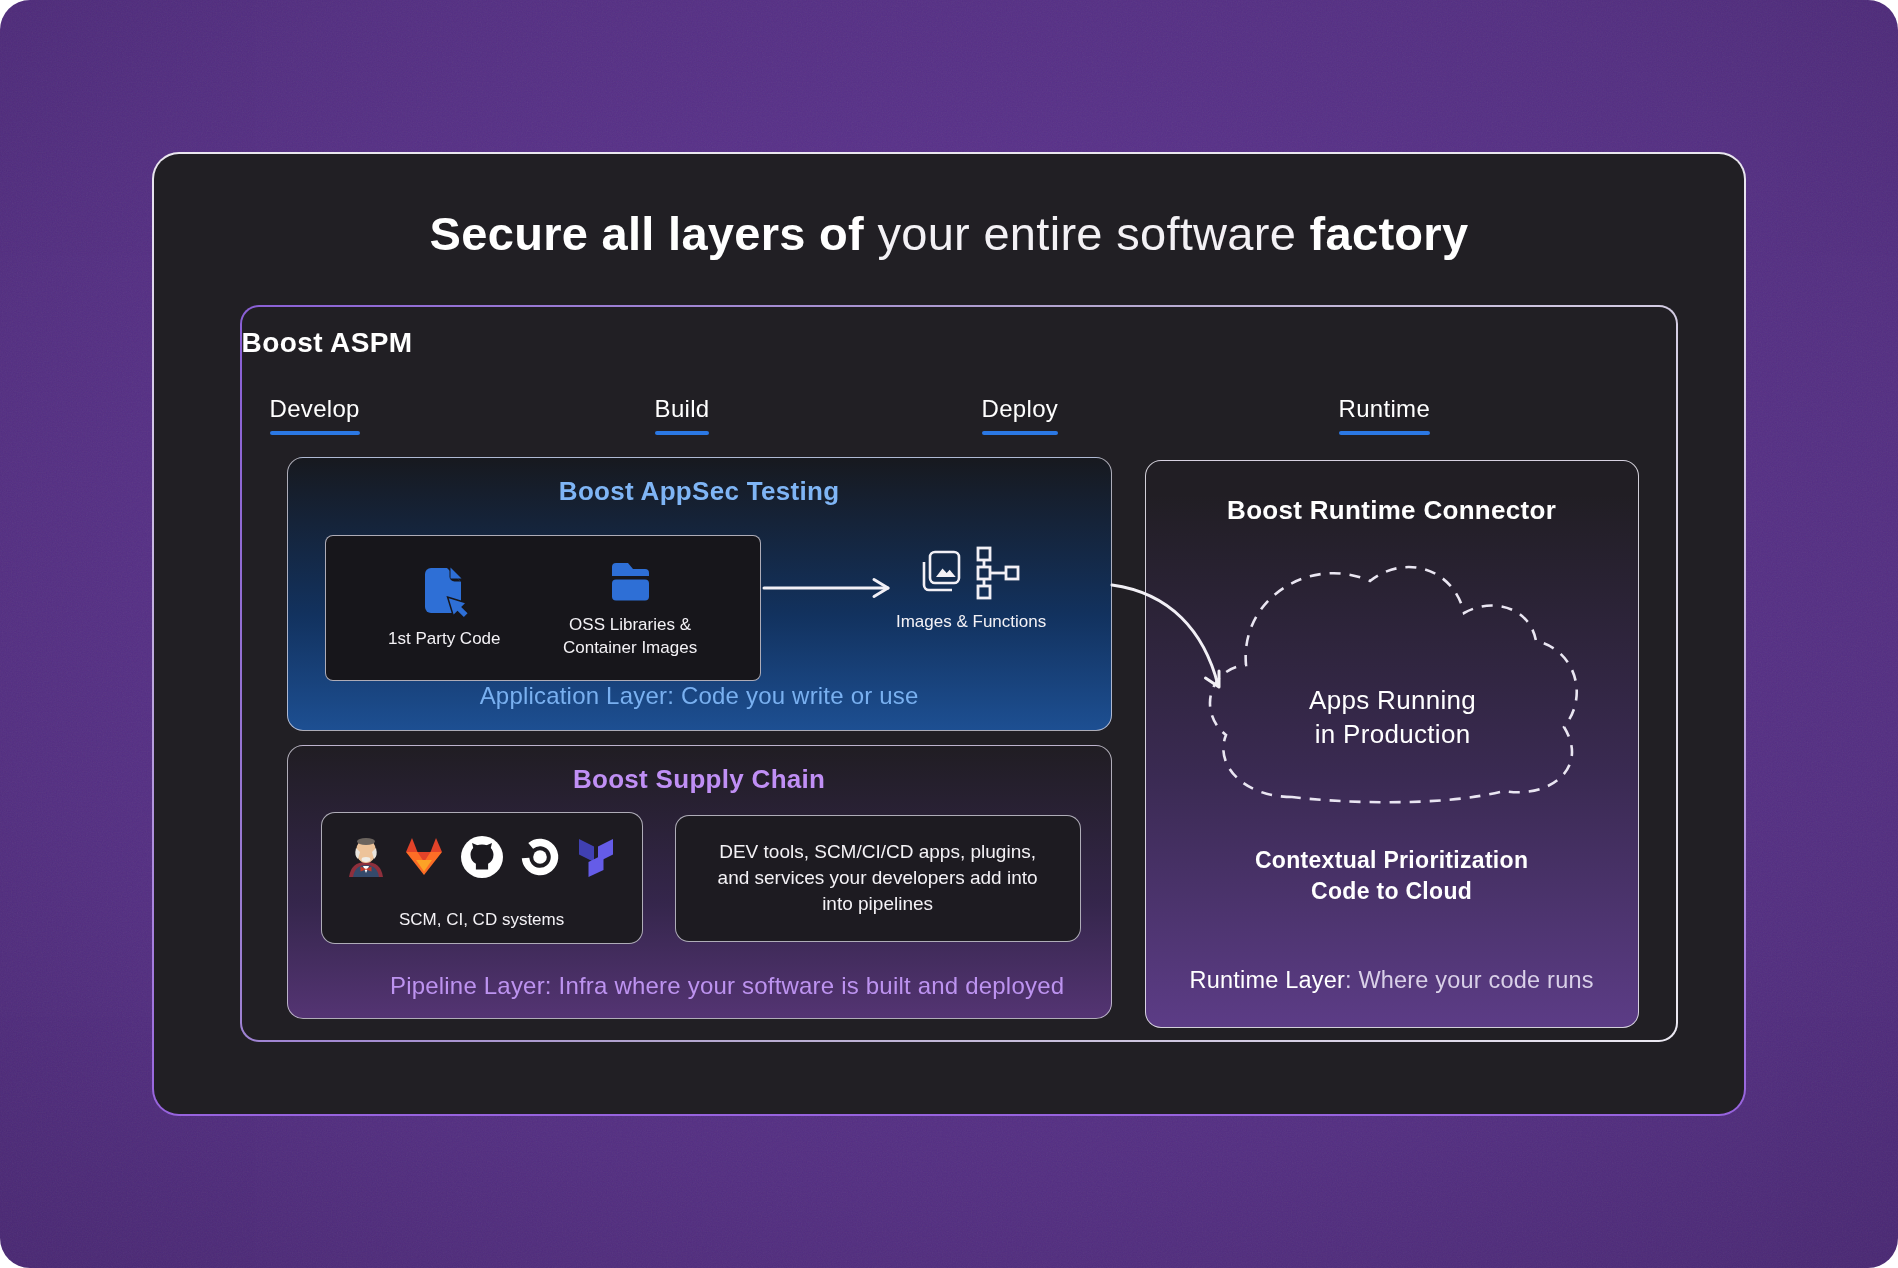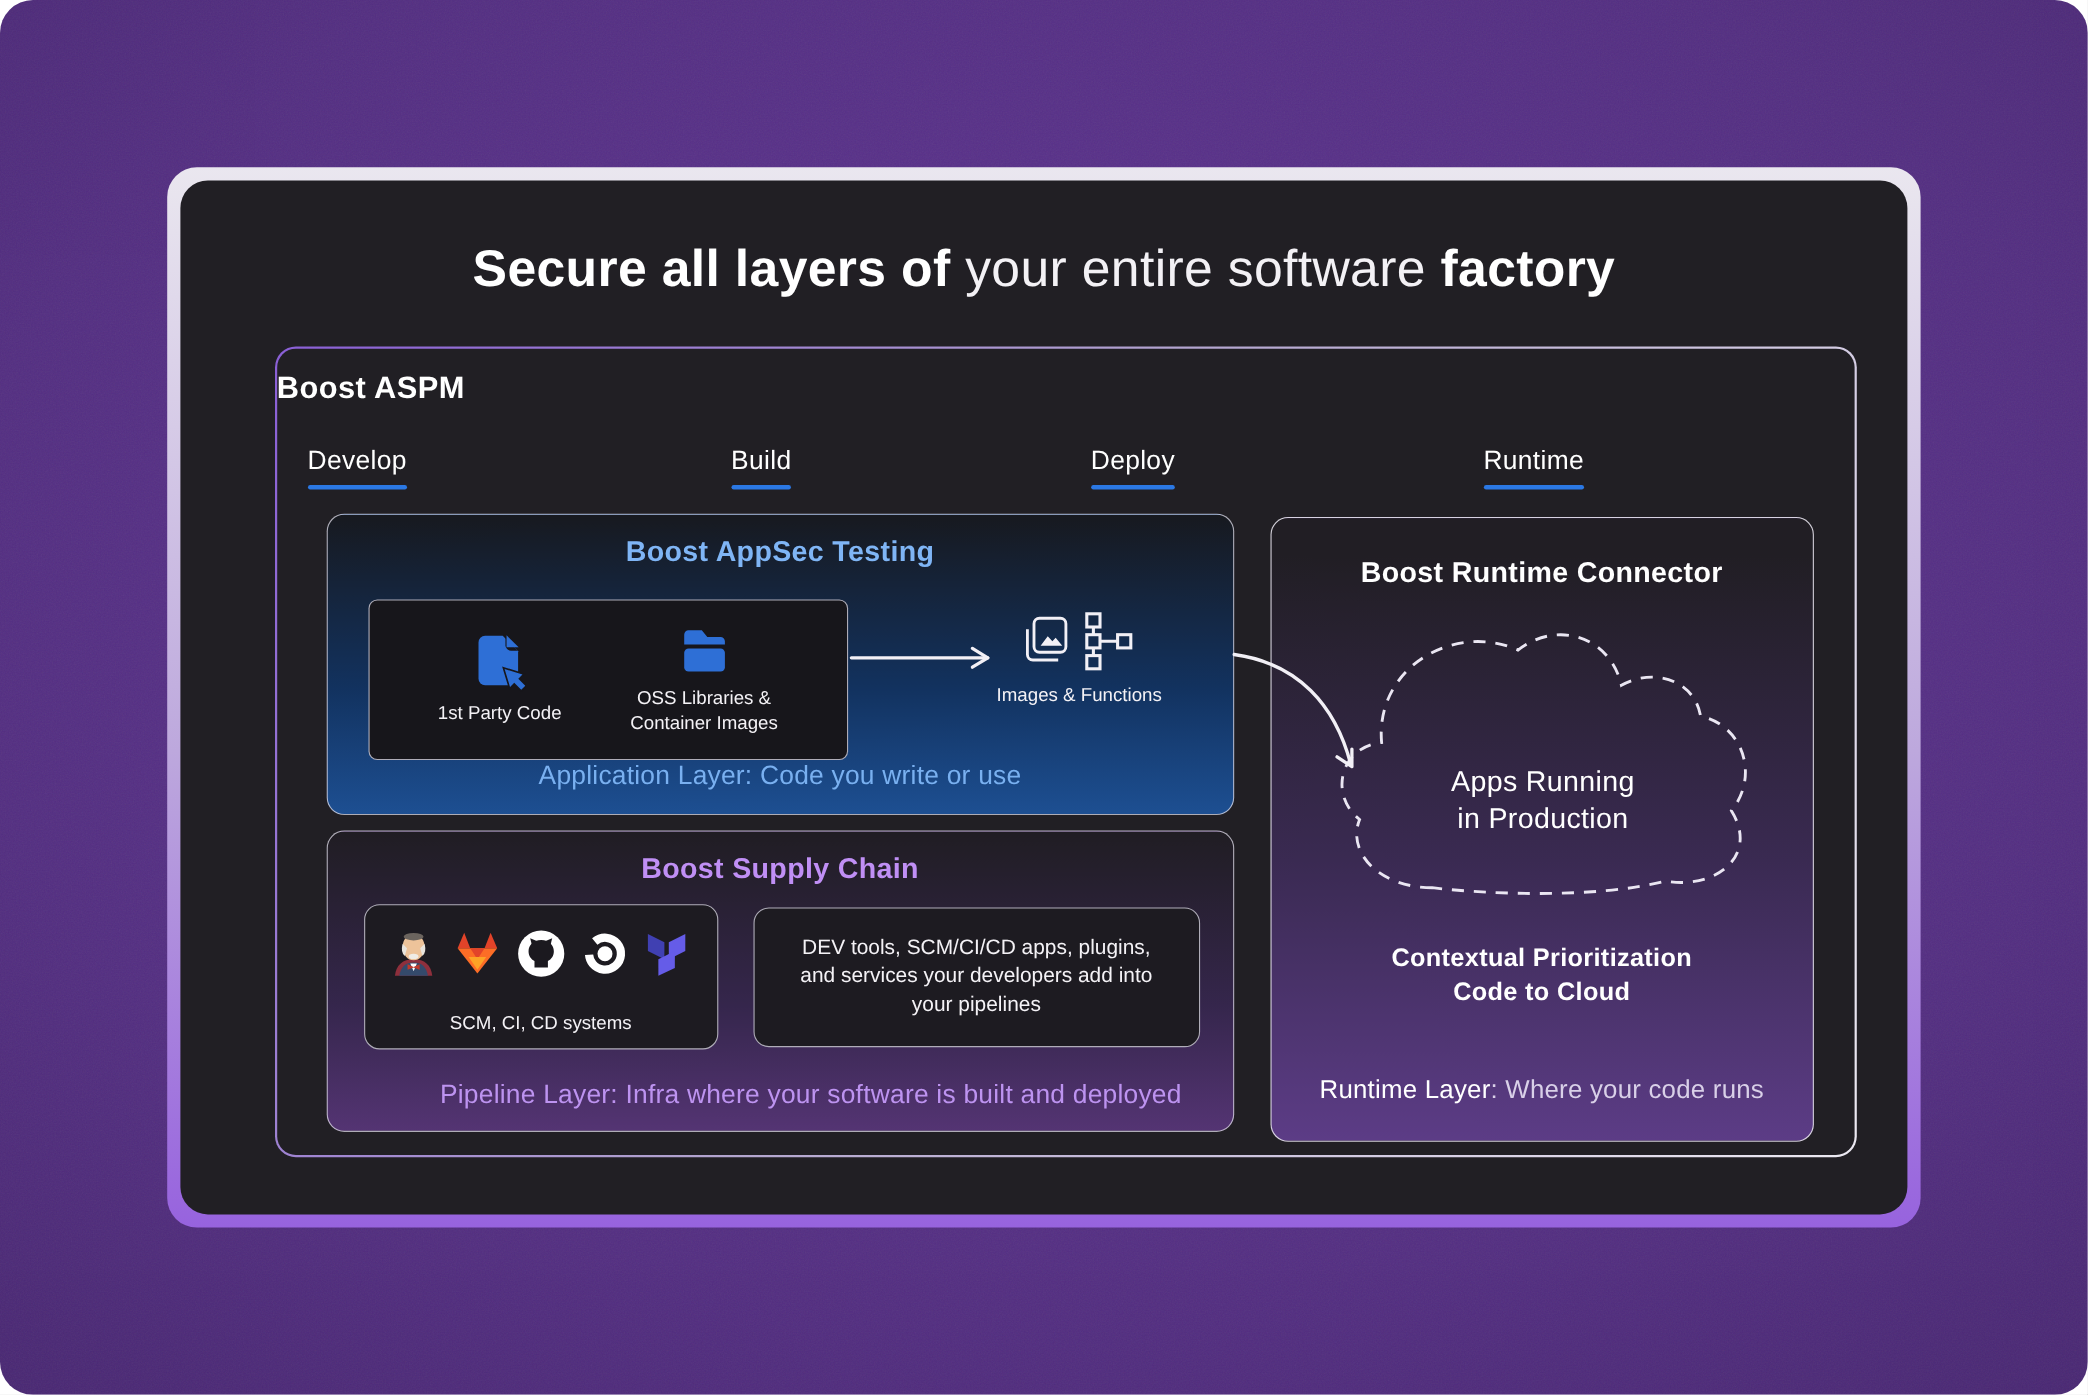--- a/index.html
+++ b/index.html
@@ -11,21 +11,21 @@
     width:1898px;height:1268px;
     border-radius:30px;
     overflow:hidden;
     background:radial-gradient(ellipse 115% 115% at 50% 42%, #5f3493 0%, #532e81 45%, #46266e 74%, #3a1f5d 100%);
   }
   .grain{position:absolute;inset:0;opacity:.07;pointer-events:none;}
 
   
   .slide-border{
     position:absolute;left:152px;top:152px;width:1594px;height:964px;
-    border-radius:27px;padding:12px;
+    border-radius:27px;padding:2px;
     background:linear-gradient(180deg,#eae7ef 0%,#bda8dd 55%,#9763de 100%);
   }
   .slide{
     position:relative;width:100%;height:100%;
     border-radius:25px;background:#211f24;
   }
 
   .page-title{
     position:absolute;left:0;top:52px;width:100%;
     text-align:center;color:#ffffff;font-size:47px;letter-spacing:.3px;
@@ -257,21 +257,21 @@
               <polygon points="22,11.5 37,4 37,19.5 22,27" fill="#655ce8"></polygon>
               <polygon points="22,30 37,22.5 37,38 22,45" fill="#655ce8" transform="translate(-9.5,-3)"></polygon>
             </svg>
           </div>
           <div class="tools-label">SCM, CI, CD systems</div>
         </div>
 
         <div class="dev-box">
           <div class="dev-line">DEV tools, SCM/CI/CD apps, plugins,</div>
           <div class="dev-line">and services your developers add into</div>
-          <div class="dev-line">your pipelines</div>
+          <div class="dev-line">into pipelines</div>
         </div>
 
         <div class="caption">Pipeline Layer: Infra where your software is built and deployed</div>
       </div>
 
       <div class="runtime">
         <div class="box-title">Boost Runtime Connector</div>
 
         <svg class="cloud-svg" width="402" height="292" viewBox="0 0 402 292">
           <path d="M 100 252

